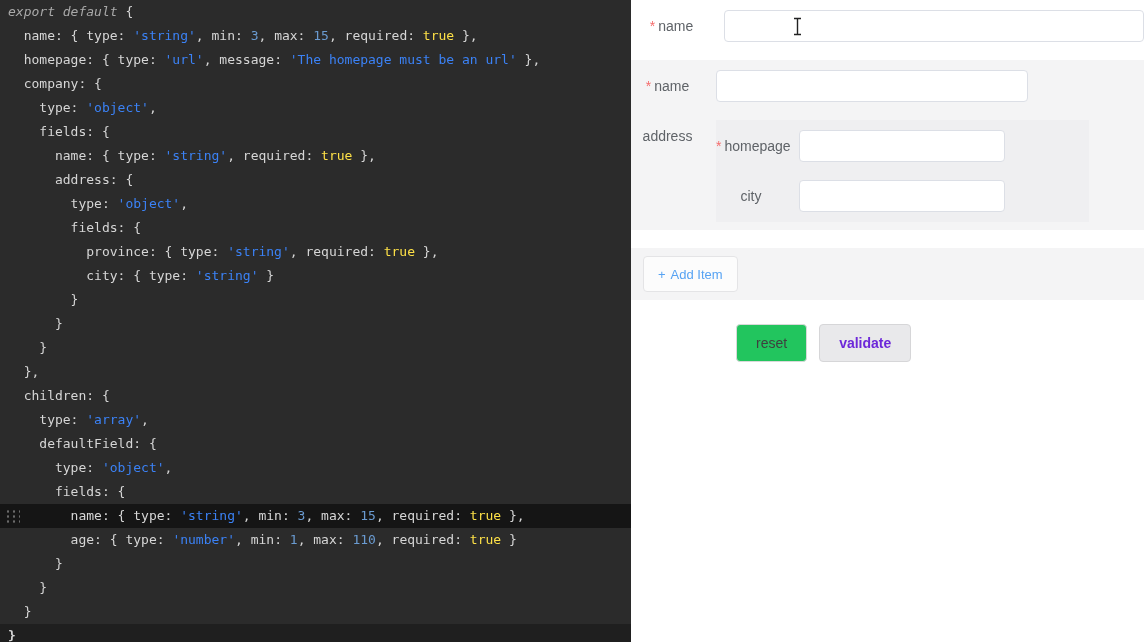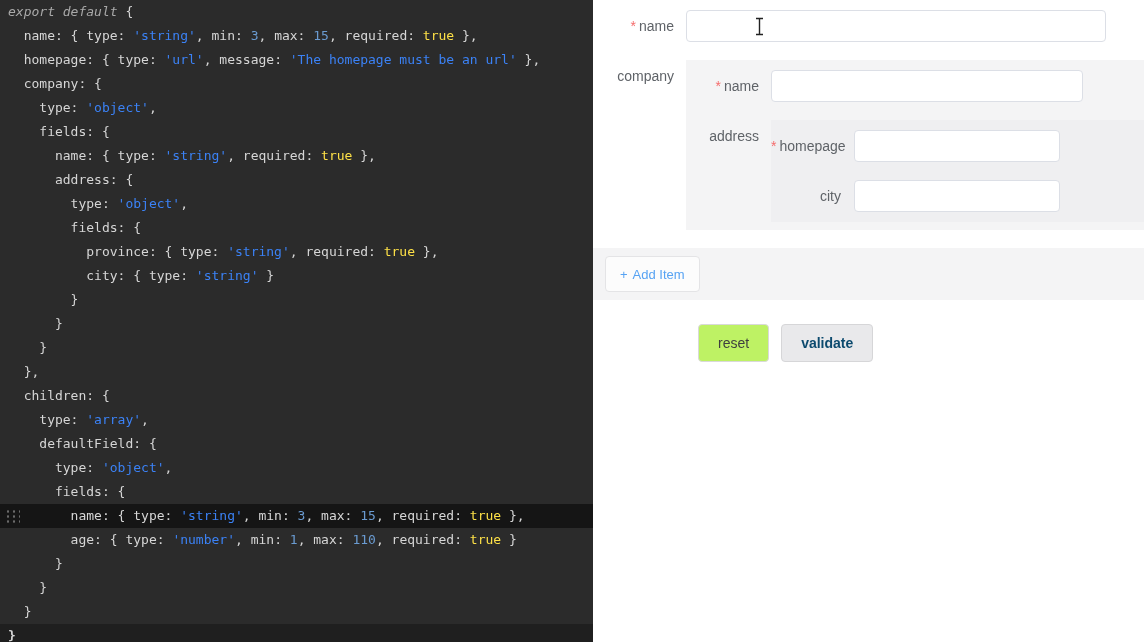--- a/index.html
+++ b/index.html
@@ -22,21 +22,21 @@
   .tok-kw  { color:#a9a9a9; font-style:italic; }
   .tok-pl  { color:#d6d6d6; }
   .tok-str { color:#3b82f6;margin-top:28px; }
   .tok-num { color:#6a9bd1; }
   .tok-bool{ color:#fde047; }
 
   
   .form-pane { flex:1; background:#fff; padding-top:10px; position:relative; }
   .form-row { display:flex; align-items:flex-start; margin-bottom:18px; }
   .form-label {
-    width:93px; text-align:right; padding-right:12px; flex:none;
+    width:93px; text-align:center; padding-right:12px; flex:none;
     font-size:14px; color:#5f6368; line-height:32px; white-space:nowrap;
   }
   .req { color:#f56c6c; margin-right:3px; }
   .text-input {
     height:32px; border:1px solid #dcdfe6; border-radius:4px; background:#fff;
     padding:0 10px; font-size:14px; color:#333; outline:none;
     font-family:"Liberation Sans", sans-serif;
   }
   .input-wrap { position:relative; }
   .w-main { width:420px; }
@@ -56,22 +56,22 @@
     border-radius:4px; color:#57a3f3; font-size:13px; cursor:pointer;
     font-family:"Liberation Sans", sans-serif;
   }
   .add-item-btn .plus { margin-right:5px; }
 
   .buttons-row { margin-left:105px; margin-top:24px; display:flex; }
   .btn {
     height:38px; padding:0 19px; border-radius:4px; font-size:14px; cursor:pointer;
     font-family:"Liberation Sans", sans-serif;
   }
-  .btn-reset { background:#bef264; border:1px solid #d9d9d9; color:#3f3f3f; margin-right:12px; }
-  .btn-validate { background:#e9e9eb; border:1px solid #d6d6d8; color:#0c4a6e; font-weight:bold; }
+  .btn-reset { background:#22c55e; border:1px solid #d9d9d9; color:#3f3f3f; margin-right:12px; }
+  .btn-validate { background:#e9e9eb; border:1px solid #d6d6d8; color:#6d28d9; font-weight:bold; }
 
   .ibeam { position:absolute; left:68px; top:7px; }
 </style>
 </head>
 <body>
 
 <div class="app">
 
   <div class="code-pane">
       <div class="code-line"><span class="tok-kw">export default</span><span class="tok-pl"> {</span></div>
@@ -110,21 +110,20 @@
       <div class="input-wrap">
         <input class="text-input w-main" type="text" value="" style="">
         <svg class="ibeam" width="11" height="19" viewBox="0 0 11 19">
           <path d="M2 1.5 H9 M5.5 1.5 V17.5 M2 17.5 H9" stroke="#222" stroke-width="1.4" fill="none"></path>
         </svg>
       </div>
     </div>
 
 
     <div class="form-row">
-      <div class="form-label"><span>company</span></div>
       <div class="group-panel">
 
         <div class="inner-row">
           <div class="form-label"><span class="req">*</span><span>name</span></div>
           <div class="input-wrap">
             <input class="text-input w-company" type="text" value="" style="">
           </div>
         </div>
 
         <div class="inner-row">

